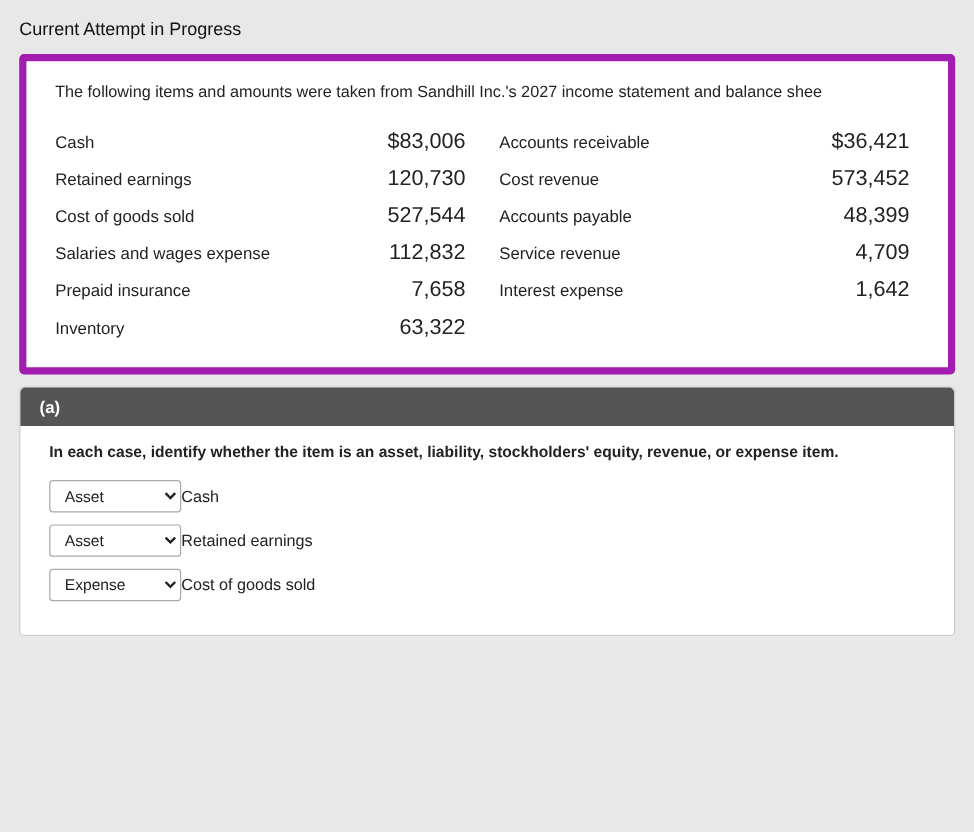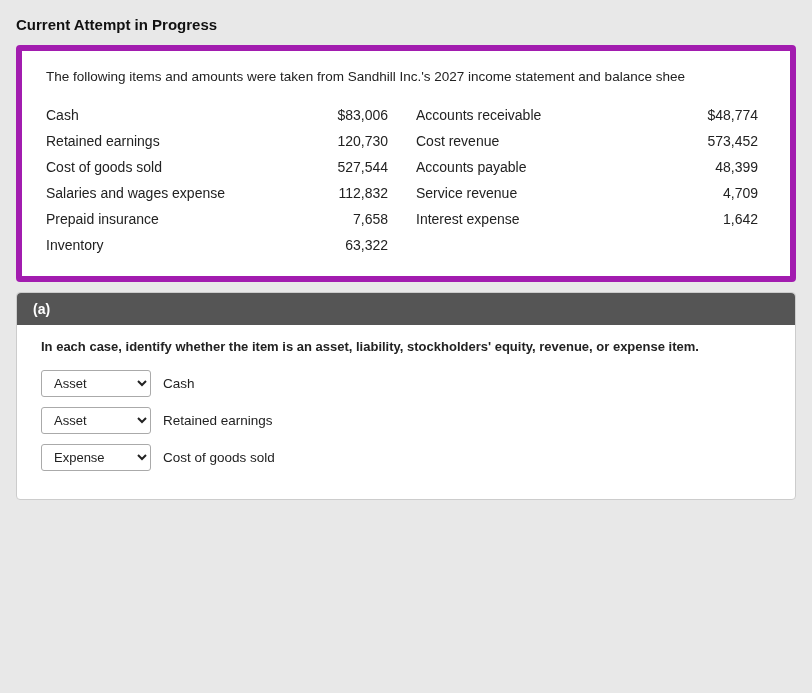--- a/index.html
+++ b/index.html
@@ -7,21 +7,21 @@
       font-family: Arial, sans-serif;
       background: #e8e8e8;
       font-size: 14px;
       color: #222;
       padding: 16px;
       width: 812px;
       min-height: 693px;
     }
 
     .page-title {
-      font-weight: bold;
+      font-weight: normal;
       font-size: 15px;
       margin-bottom: 12px;
       color: #111;
     }
 
     .card {
       background: #fff;
       border: 6px solid #a21caf;
       border-radius: 4px;
       margin-bottom: 10px;
@@ -50,21 +50,21 @@
 
     .item-label {
       flex: 1;
       font-size: 14px;
       color: #222;
     }
 
     .item-value {
       min-width: 80px;
       text-align: right;
-      font-size: 14px;
+      font-size: 18px;
       color: #222;
       padding-right: 8px;
     }
 
     .card-section-a {
       background: #fff;
       border: 1px solid #ccc;
       border-radius: 4px;
       padding: 0;
       margin-bottom: 10px;
@@ -87,21 +87,20 @@
       font-size: 13px;
       margin-bottom: 16px;
       color: #222;
       font-weight: bold;
     }
 
     .answer-row {
       display: flex;
       align-items: center;
       margin-bottom: 10px;
-      gap: 12px;
     }
 
     .answer-select {
       border: 1px solid #aaa;
       border-radius: 3px;
       padding: 4px 8px;
       font-size: 13px;
       background: #fff;
       width: 110px;
       color: #222;
@@ -147,21 +146,21 @@
         <div class="item-row">
     <span class="item-label">Inventory</span>
     <span class="item-value">63,322</span>
   </div>
       </div>
 
     <div>
 
     <div class="item-row">
     <span class="item-label">Accounts receivable</span>
-    <span class="item-value">$48,774</span>
+    <span class="item-value">$36,421</span>
   </div>
         <div class="item-row">
     <span class="item-label">Cost revenue</span>
     <span class="item-value">573,452</span>
   </div>
         <div class="item-row">
     <span class="item-label">Accounts payable</span>
     <span class="item-value">48,399</span>
   </div>
         <div class="item-row">

